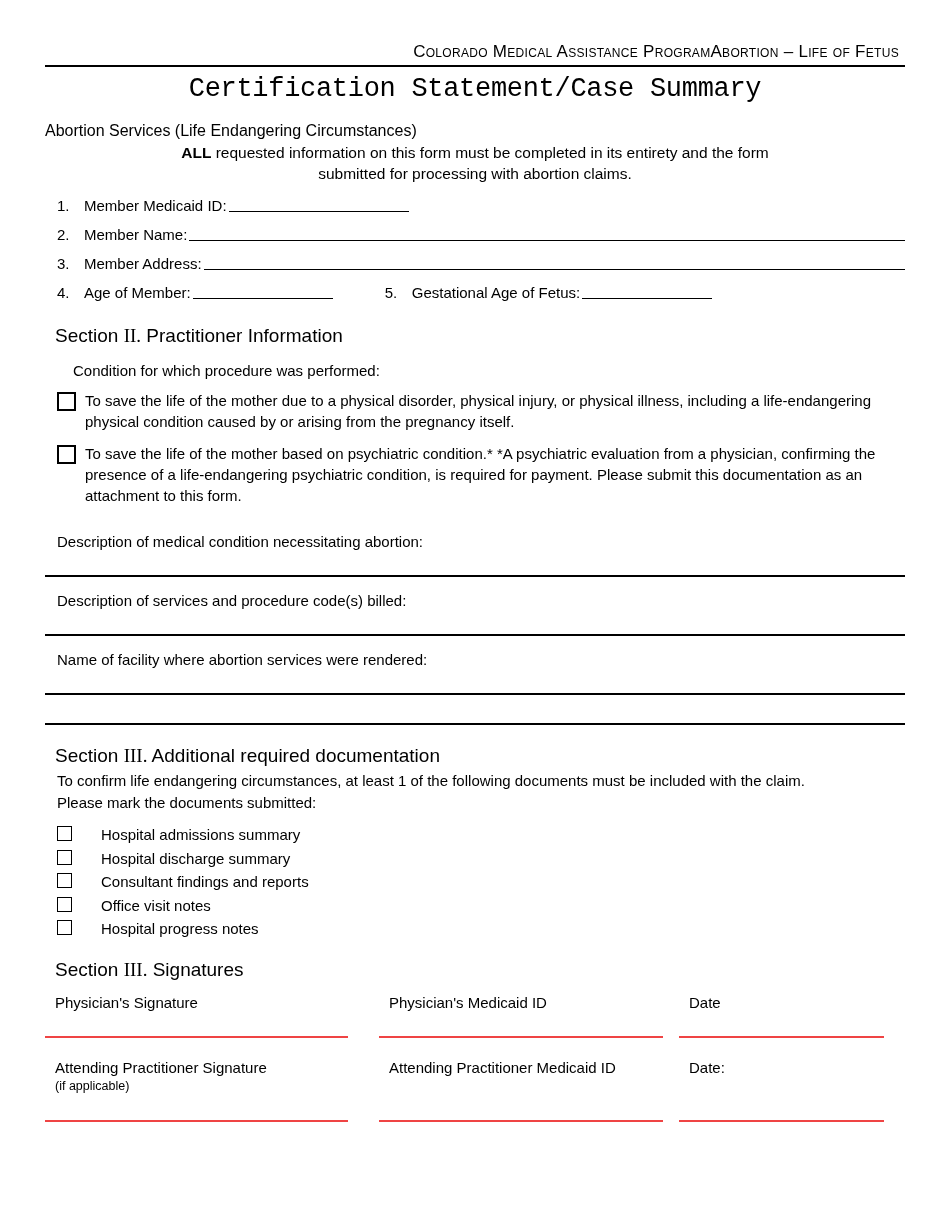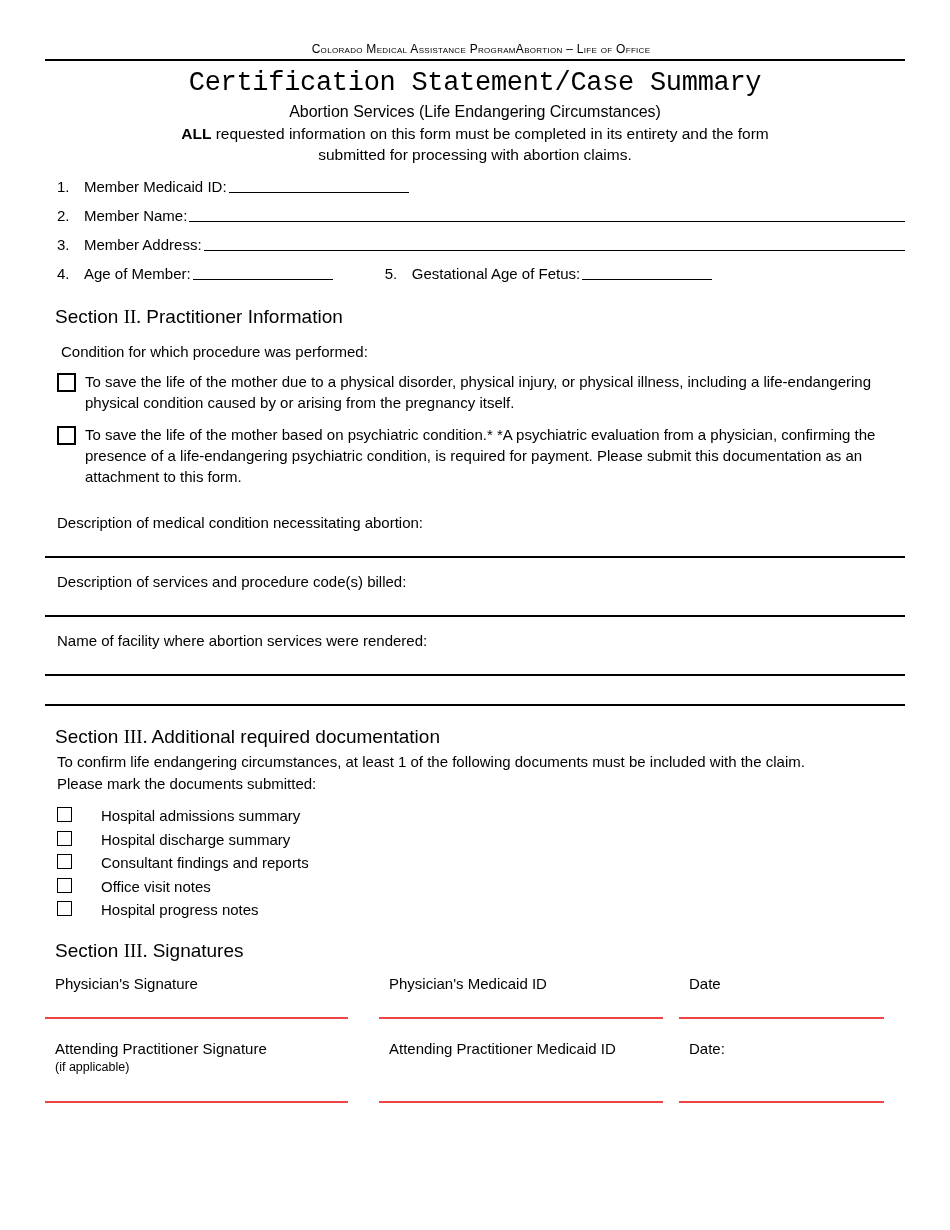--- a/index.html
+++ b/index.html
@@ -7,49 +7,49 @@
     width:950px;height:1230px;overflow:hidden;
     color:#000;
     font-family:"Liberation Sans", sans-serif;
     font-size:15px;
     -webkit-font-smoothing:antialiased;
   }
   .page{box-sizing:border-box;width:950px;height:1230px;padding:42px 45px 0 45px;}
 
   
   .hdr{
-    display:flex;justify-content:center;align-items:flex-end;
+    display:flex;justify-content:flex-end;align-items:flex-end;
     border-bottom:2px solid #000;
     padding:0 6px 3px 18px;
     font-variant:small-caps;
-    font-size:12px;letter-spacing:.3px;
+    font-size:17px;letter-spacing:.3px;
   }
 
   
   .title{text-align:center;font-size:27px;letter-spacing:-.3px;margin-top:7px;font-family:Liberation Mono, monospace;}
-  .subtitle{text-align:center;font-size:16px;margin-top:5px;}
+  .subtitle{text-align:left;font-size:16px;margin-top:18px;}
   .notice{text-align:center;font-size:15.5px;margin-top:3px;line-height:1.35;}
   .notice .all{font-weight:bold;text-decoration-thickness:2px;}
 
   
   .sec-h{font-size:19px;margin:24px 0 0 10px;font-weight:400;}
   .roman{font-family:"Liberation Serif", serif;}
   .b{font-weight:bold;}
 
   
   .itemrow{display:flex;align-items:flex-end;margin-left:12px;height:29px;}
   .itemrow:first-of-type{margin-top:17px;}
   .num{display:inline-block;width:27px;flex:none;}
   .fill{border-bottom:1.6px solid #000;margin-bottom:2px;margin-left:2px;}
   .w180{width:180px;} .w140{width:140px;} .w130{width:130px;}
   .grow{flex:1 1 auto;}
   .item5{margin-left:52px;}
 
   
-  .cond{margin:15px 0 0 16px;}
+  .cond{margin:15px 0 0 28px;}
   .cbrow{display:flex;margin:11px 0 0 12px;}
   .cb{width:15px;height:15px;border:2px solid #000;flex:none;margin-top:2px;background:#fff;}
   .cbtext{margin-left:9px;line-height:1.4;max-width:800px;}
   .cbnote{max-width:758px;line-height:1.4;margin-top:0;}
 
   
   .field-label{margin:27px 0 0 12px;}
   .field-line{border-bottom:2px solid #000;margin-top:25px;}
   .field + .field .field-label{margin-top:15px;}
 
@@ -72,21 +72,21 @@
   .siglabel{padding-left:10px;display:block;}
   .signote{padding-left:10px;display:block;font-size:12.5px;margin-top:3px;}
 </style>
 </head>
 <body>
 
 <div class="page">
 
   <div class="hdr">
     <span>Colorado Medical Assistance Program</span>
-    <span>Abortion – Life of Office</span>
+    <span>Abortion – Life of Fetus</span>
   </div>
 
   <div class="title">Certification Statement/Case Summary</div>
   <div class="subtitle">Abortion Services (Life Endangering Circumstances)</div>
   <div class="notice">
     <div><span class="all">ALL</span><span> requested information on this form must be completed in its entirety and the form</span></div>
     <div>submitted for processing with abortion claims.</div>
   </div>
 
 

